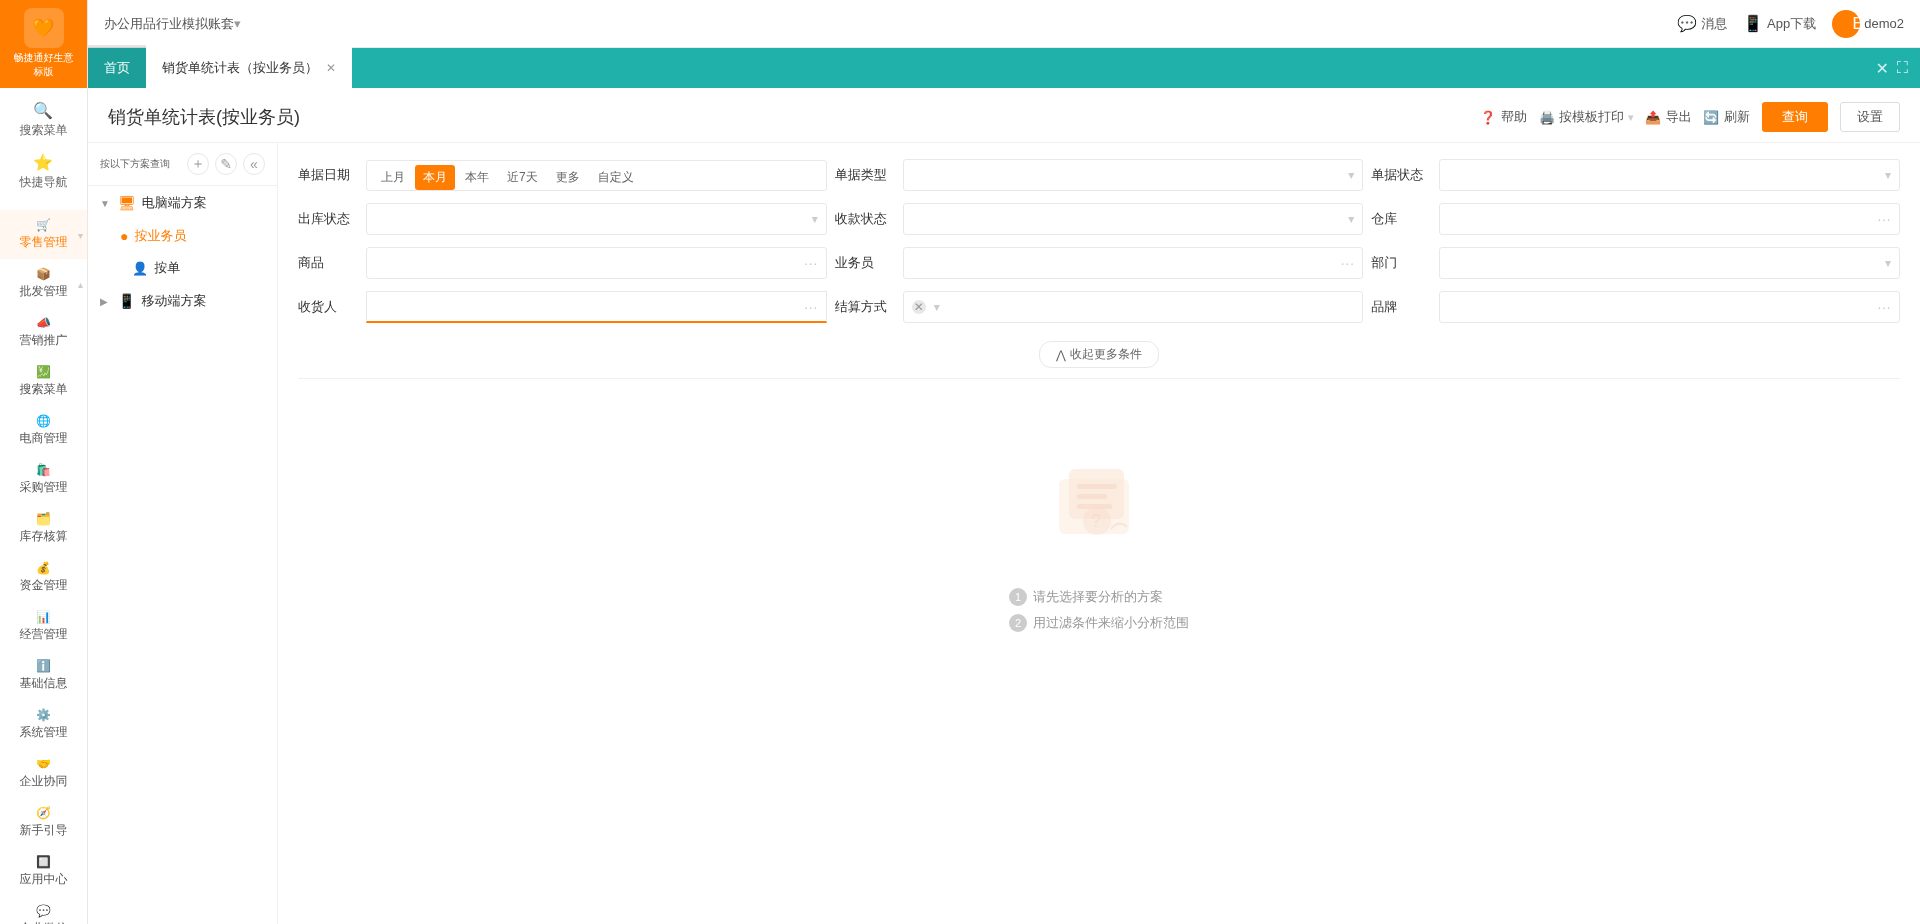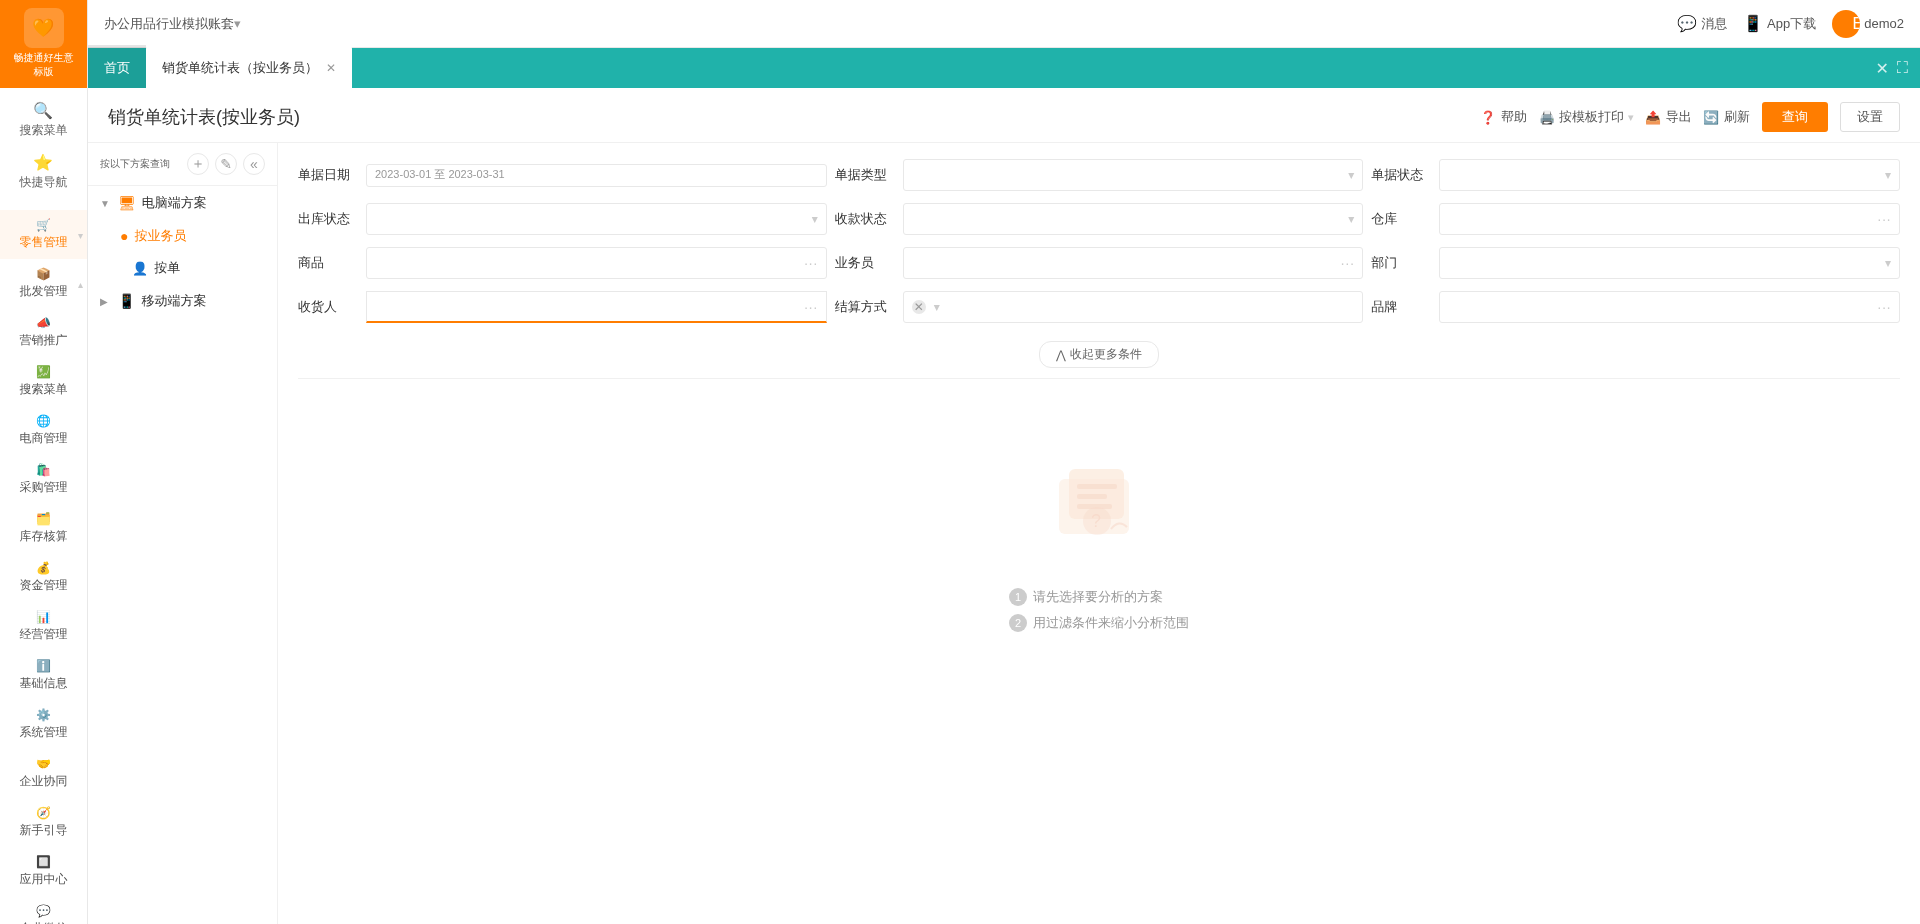--- a/index.html
+++ b/index.html
@@ -318,21 +318,28 @@
           </div>
         </div>
 
         <div class="right-panel">
 
           <div class="filter-row">
 
             <div class="filter-item">
               <span class="filter-label">单据日期</span>
               <div class="date-filter-wrapper">
-                <div class="date-filter-val">2023-03-01 至 2023-03-31</div>
+                <div class="date-filter-tabs">
+                  <button class="date-tab">上月</button>
+                  <button class="date-tab active">本月</button>
+                  <button class="date-tab">本年</button>
+                  <button class="date-tab">近7天</button>
+                  <button class="date-tab">更多</button>
+                  <button class="date-tab">自定义</button>
+                </div>
               </div>
             </div>
 
             <div class="filter-item">
               <span class="filter-label">单据类型</span>
               <div class="filter-control" style="flex:1;">
                 <span class="value"></span>
                 <span class="dropdown-icon">▾</span>
               </div>
             </div>

